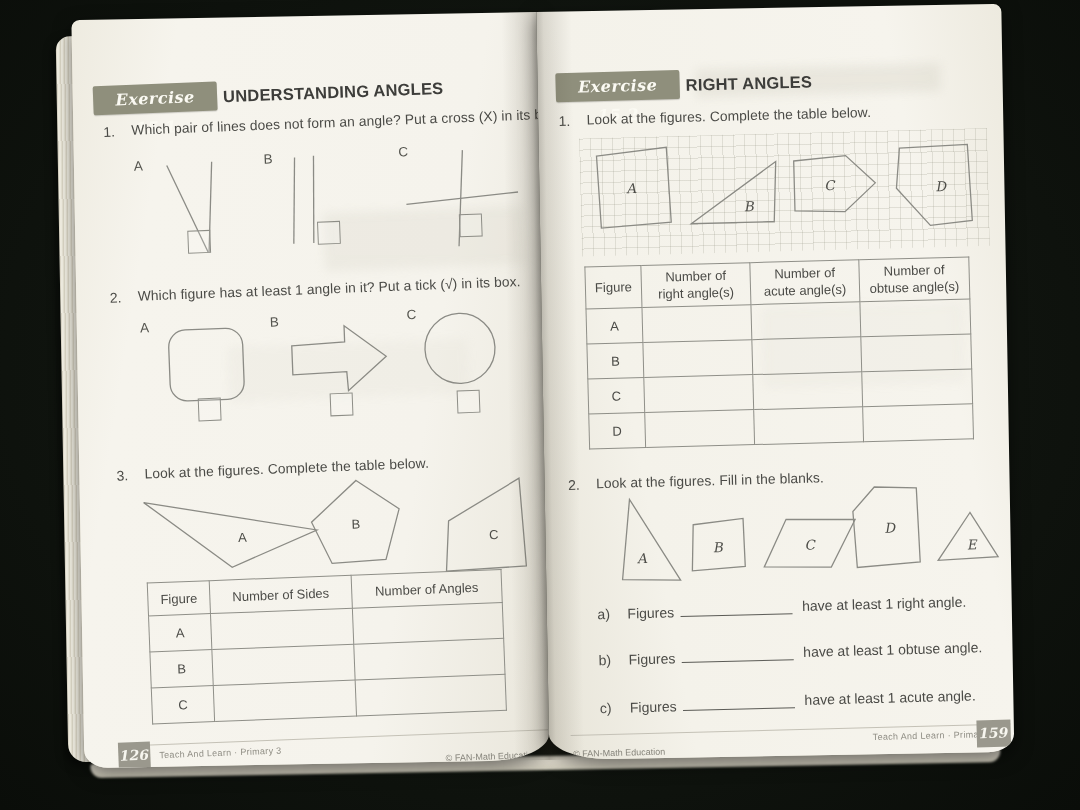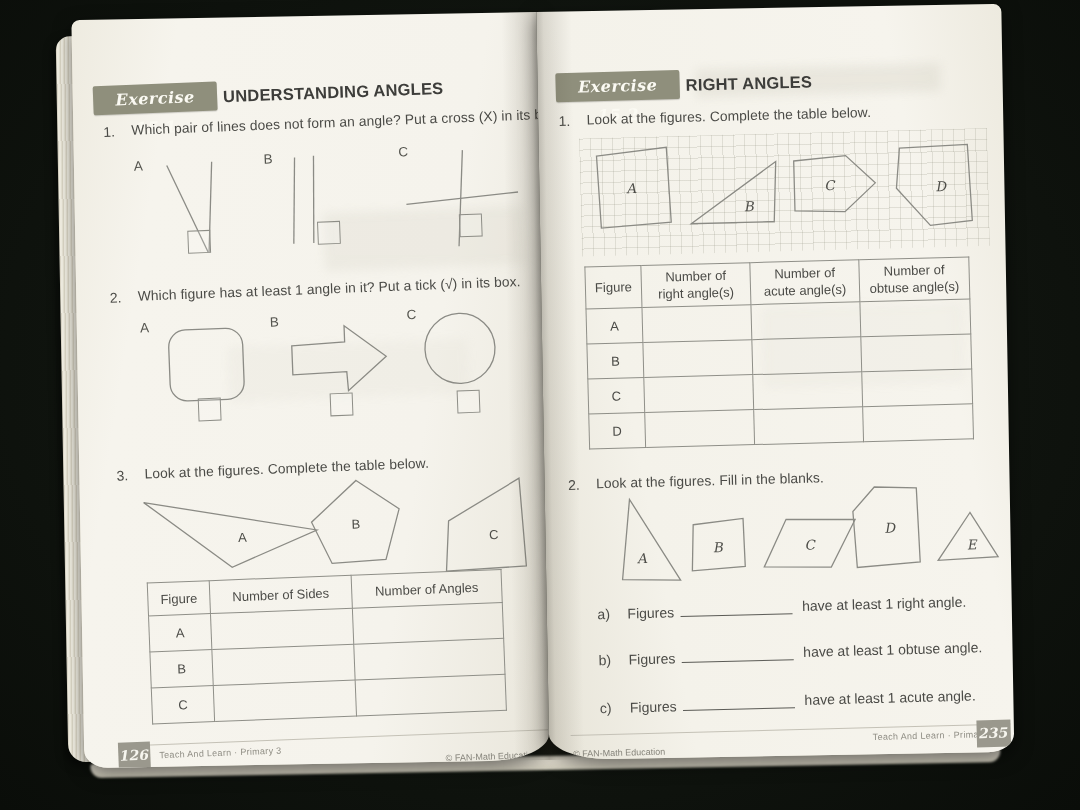--- a/index.html
+++ b/index.html
@@ -331,19 +331,19 @@
         <div class="blank-row" style="left:48px;top:638px;">
           <span class="lab">b)</span><span class="pre">Figures</span><span class="blank-line"></span><span class="suf">have at least 1 obtuse angle.</span>
         </div>
         <div class="blank-row" style="left:48px;top:686px;">
           <span class="lab">c)</span><span class="pre">Figures</span><span class="blank-line"></span><span class="suf">have at least 1 acute angle.</span>
         </div>
 
         <div class="footer-line" style="left:18px;top:722px;width:440px;"></div>
         <div class="copyright" style="left:20px;top:736px;">© FAN-Math Education</div>
         <div class="footer-text" style="left:320px;top:727px;">Teach And Learn · Primary 3</div>
-        <div class="pagenum-badge" style="left:424px;top:718px;width:34px;height:27px;">235</div>
+        <div class="pagenum-badge" style="left:424px;top:718px;width:34px;height:27px;">159</div>
       </div>
     </div>
 
     <div class="spine-shade"></div>
   </div>
 </div>
 
 </body></html>

